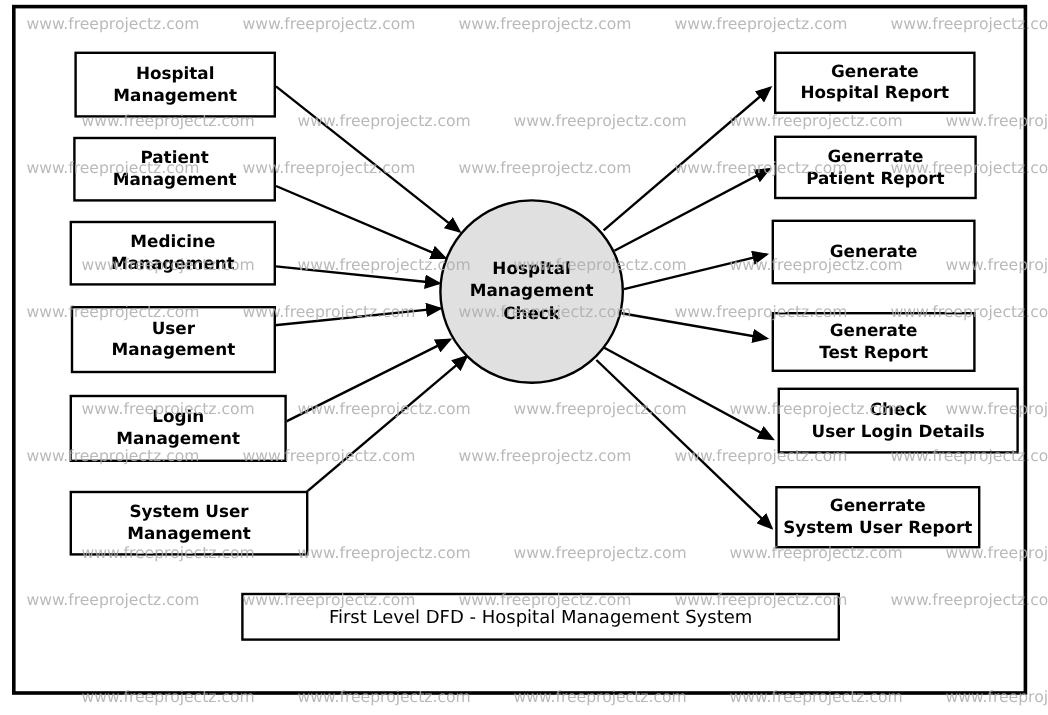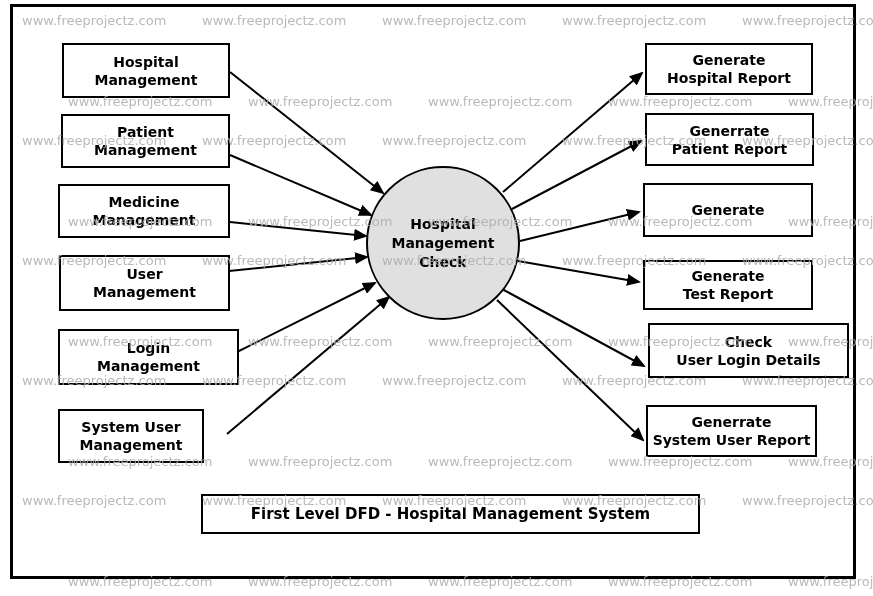--- a/index.html
+++ b/index.html
@@ -61,21 +61,21 @@
   }
   .title-box {
     position: absolute;
     left: 201px; top: 494px;
     width: 499px; height: 40px;
     background: #ffffff;
     border: 2px solid #000000;
     display: flex;
     align-items: center;
     justify-content: center;
-    font-weight: bold;
+    font-weight: normal;
     font-size: 15px;
     color: #000000;
     z-index: 3;
   }
   .watermark-layer {
     position: absolute;
     left: 0; top: 0;
     width: 872px; height: 596px;
     z-index: 4;
     pointer-events: none;
@@ -131,21 +131,21 @@
     <span>Management</span>
   </div>
   <div class="entity" style="left:59px;top:255px;width:171px;height:56px">
     <span>User</span>
     <span>Management</span>
   </div>
   <div class="entity" style="left:58px;top:329px;width:181px;height:56px">
     <span>Login</span>
     <span>Management</span>
   </div>
-  <div class="entity" style="left:58px;top:409px;width:146px;height:54px">
+  <div class="entity" style="left:58px;top:409px;width:199px;height:54px">
     <span>System User</span>
     <span>Management</span>
   </div>
 
   <div class="process-circle">
     <span>Hospital</span>
     <span>Management</span>
     <span>Check</span>
   </div>
 

